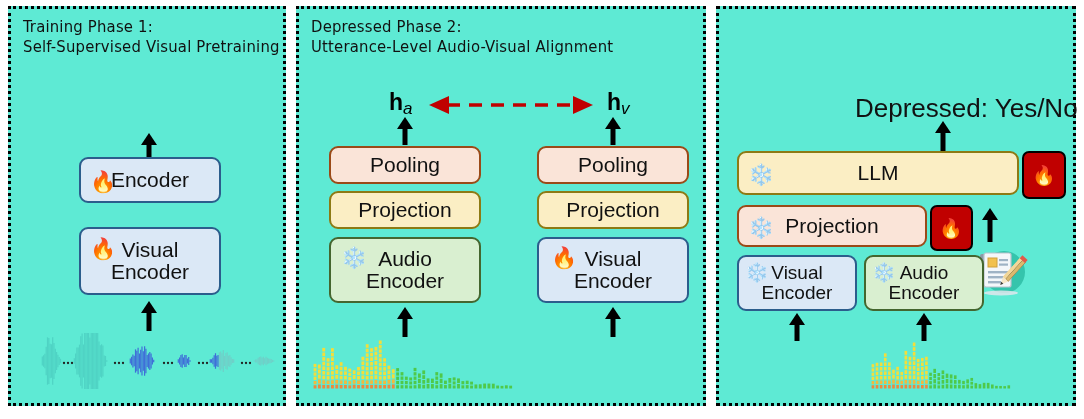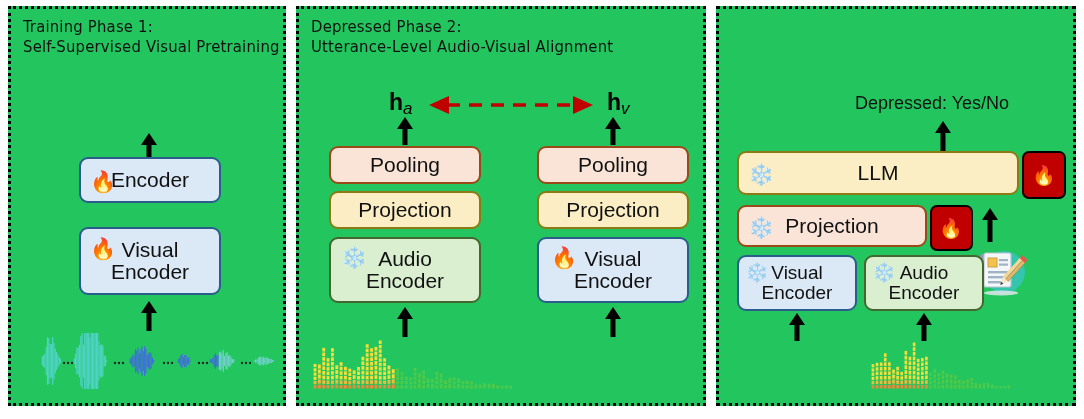--- a/index.html
+++ b/index.html
@@ -1,19 +1,19 @@
 <!DOCTYPE html>
 <html><head>
 <meta charset="utf-8">
 <style>
   html,body{margin:0;padding:0;background:#ffffff;}
   body{width:1084px;height:419px;font-family:"DejaVu Sans",sans-serif;overflow:hidden;}
   #stage{position:relative;width:1084px;height:419px;background:#fff;}
 
-  .panel{position:absolute;top:6px;height:400px;border:3px dotted #000;background:#22c55e;box-sizing:border-box;}
+  .panel{position:absolute;top:6px;height:400px;border:3px dotted #000;background:#5eead4;box-sizing:border-box;}
   #panel1{left:8px;width:278px;}
   #panel2{left:296px;width:410px;}
   #panel3{left:716px;width:360px;}
 
   .ptitle{position:absolute;left:12px;top:8px;font-family:"DejaVu Sans",sans-serif;
           font-size:16.5px;line-height:20px;color:#111;letter-spacing:.2px;
           font-stretch:condensed;white-space:pre-line;font-weight:400;}
 
   .node{position:absolute;box-sizing:border-box;border-radius:9px;border:2.6px solid #333;
         display:flex;align-items:center;justify-content:center;text-align:center;
@@ -837,21 +837,21 @@
           <line x1="205.20" y1="25.44" x2="205.20" y2="26.56"></line>
           <line x1="206.55" y1="25.15" x2="206.55" y2="26.85"></line>
           <line x1="207.90" y1="25.50" x2="207.90" y2="26.50"></line>
           <line x1="209.25" y1="24.93" x2="209.25" y2="27.07"></line>
         </g>
     </svg>
   </div>
 
   <div class="panel" id="panel3">
 
-    <div style="position:absolute;left:136px;top:84px;font-size:18px;font-family:'Liberation Sans',sans-serif;color:#111;white-space:nowrap;">
+    <div style="position:absolute;left:136px;top:84px;font-size:26px;font-family:'Liberation Sans',sans-serif;color:#111;white-space:nowrap;">
       <span>Depressed: Yes/No</span>
     </div>
 
     <div class="arrow" style="left:215px;top:112px;width:18px;height:32px;">
       <div class="head"></div>
         <div class="shaft" style="top:10px;height:22px;"></div>
     </div>
 
     <div class="node n-cream" style="left:18px;top:142px;width:282px;height:44px;">
       <span class="badge-emoji ico-snow" style="left:9px;top:11px;">❄️</span>

